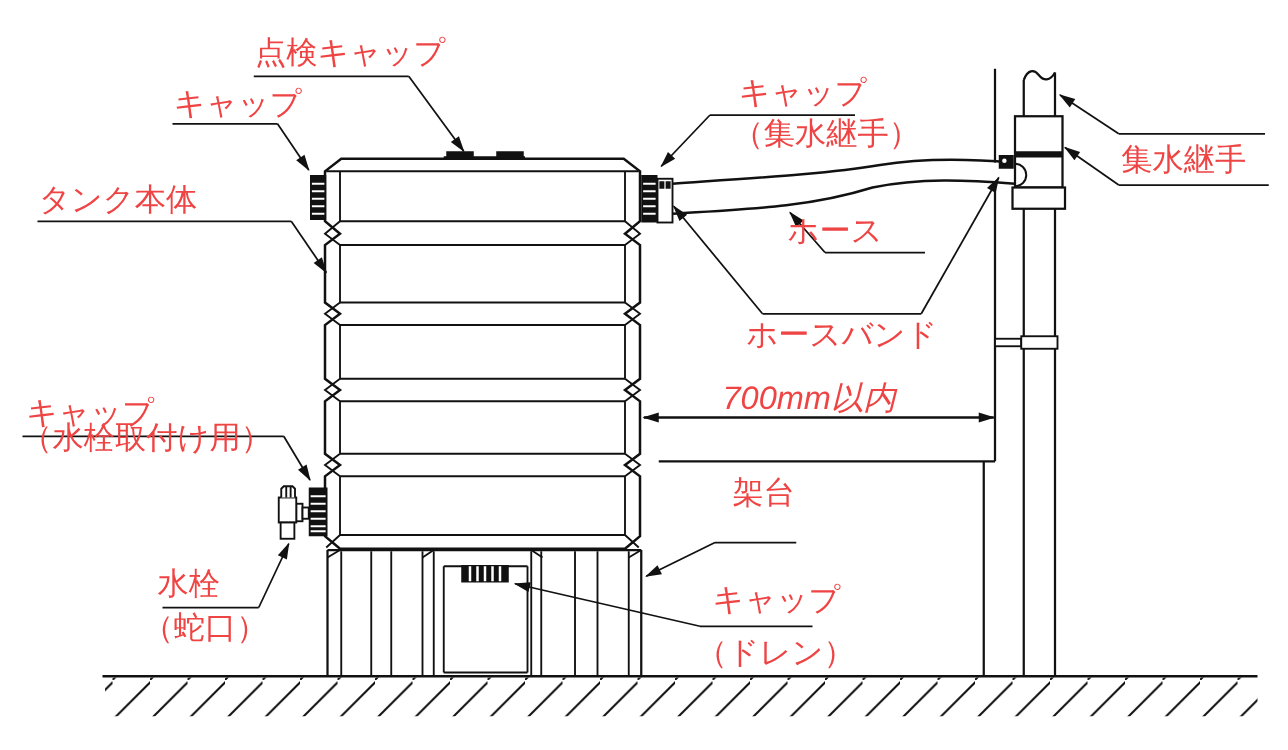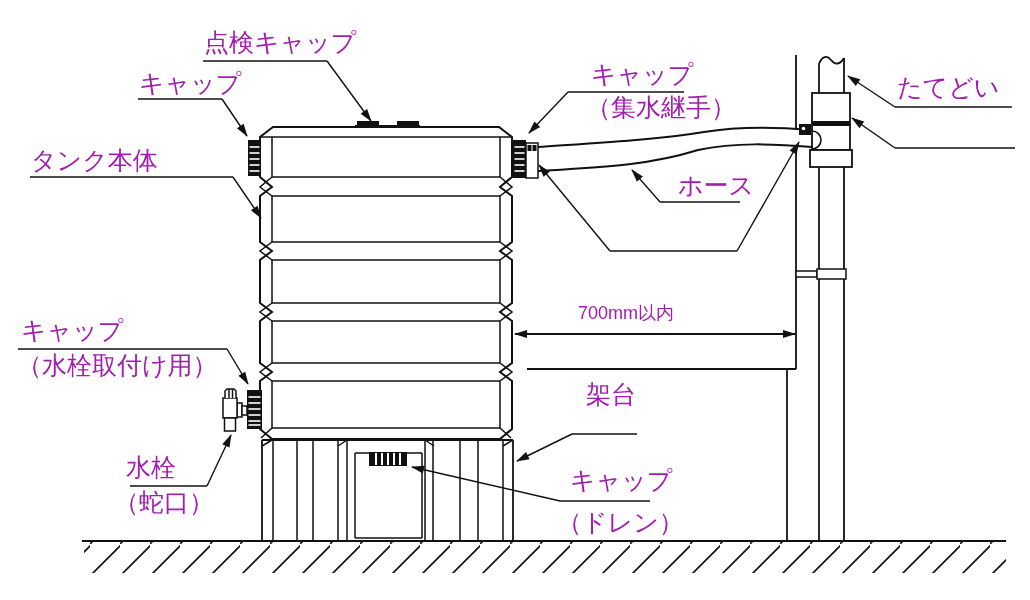--- a/index.html
+++ b/index.html
@@ -1,22 +1,22 @@
 <!DOCTYPE html>
 <html><head>
 <meta charset="utf-8">
 <style>
   html,body{margin:0;padding:0;background:#ffffff;}
   #stage{position:relative;width:1030px;height:600px;background:#ffffff;overflow:hidden;
          font-family:"Liberation Sans", sans-serif;}
   #lineart{position:absolute;left:0;top:0;}
-  .lbl{position:absolute;color:#a21caf;font-size:25px;line-height:1.18;white-space:nowrap;
+  .lbl{position:absolute;color:#ef4444;font-size:25px;line-height:1.18;white-space:nowrap;
        letter-spacing:0px;}
   .lbl span{display:block;}
-  .dim{font-size:18px;}
+  .dim{font-size:26px;font-style:italic;}
   svg path, svg line, svg rect, svg circle { vector-effect:none; }
 </style>
 </head>
 <body>
 
 <div id="stage" data-name="diagram-canvas">
 
 <svg id="lineart" width="1030" height="600" viewBox="0 0 1030 600" data-name="tank-installation-drawing">
   <defs>
     <marker id="arrow" markerUnits="userSpaceOnUse" markerWidth="16" markerHeight="12" refX="13" refY="5" orient="auto-start-reverse">
@@ -227,30 +227,31 @@
   </style>
 </svg>
 
 <div class="lbl" style="left:204px;top:28px" data-name="label-inspection-cap">点検キャップ</div>
 <div class="lbl" style="left:139px;top:69px" data-name="label-cap-top-left">キャップ</div>
 <div class="lbl" style="left:31px;top:146px" data-name="label-tank-body">タンク本体</div>
 <div class="lbl" style="left:591px;top:60px" data-name="label-cap-intake">
   <span>キャップ</span>
   <span style="position:absolute;left:-5px;top:33px">（集水継手）</span>
 </div>
-<div class="lbl" style="left:678px;top:171px" data-name="label-hose">ホース</div>
-<div class="lbl" style="left:897px;top:73px" data-name="label-downspout">たてどい</div>
+<div class="lbl" style="left:630px;top:171px" data-name="label-hose">ホース</div>
+<div class="lbl" style="left:597px;top:254px" data-name="label-hose-band">ホースバンド</div>
+<div class="lbl" style="left:897px;top:114px" data-name="label-collector-fitting">集水継手</div>
 <div class="lbl dim" style="left:578px;top:303px" data-name="label-dimension-700mm">700mm以内</div>
 <div class="lbl" style="left:586px;top:380px" data-name="label-stand">架台</div>
 <div class="lbl" style="left:570px;top:466px" data-name="label-cap-drain">
   <span>キャップ</span>
   <span style="position:absolute;left:-13px;top:42px">（ドレン）</span>
 </div>
 <div class="lbl" style="left:21px;top:316px" data-name="label-cap-faucet">
   <span>キャップ</span>
-  <span style="position:absolute;left:-4px;top:35px">（水栓取付け用）</span>
+  <span style="position:absolute;left:-4px;top:20px">（水栓取付け用）</span>
 </div>
 <div class="lbl" style="left:126px;top:453px" data-name="label-faucet">
   <span>水栓</span>
   <span style="position:absolute;left:-12px;top:35px">（蛇口）</span>
 </div>
 
 </div>
 
 </body></html>

